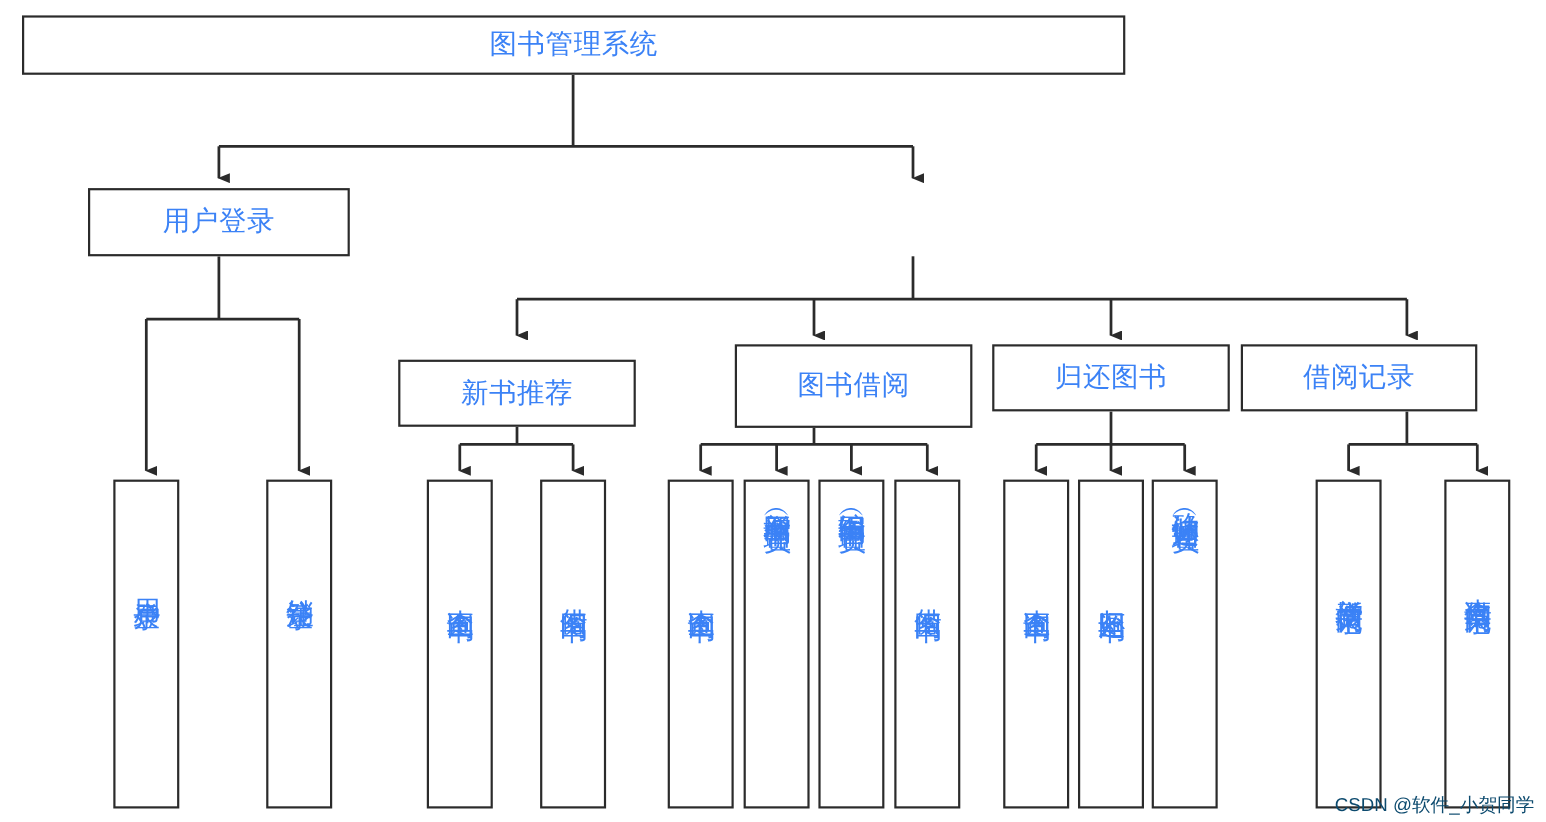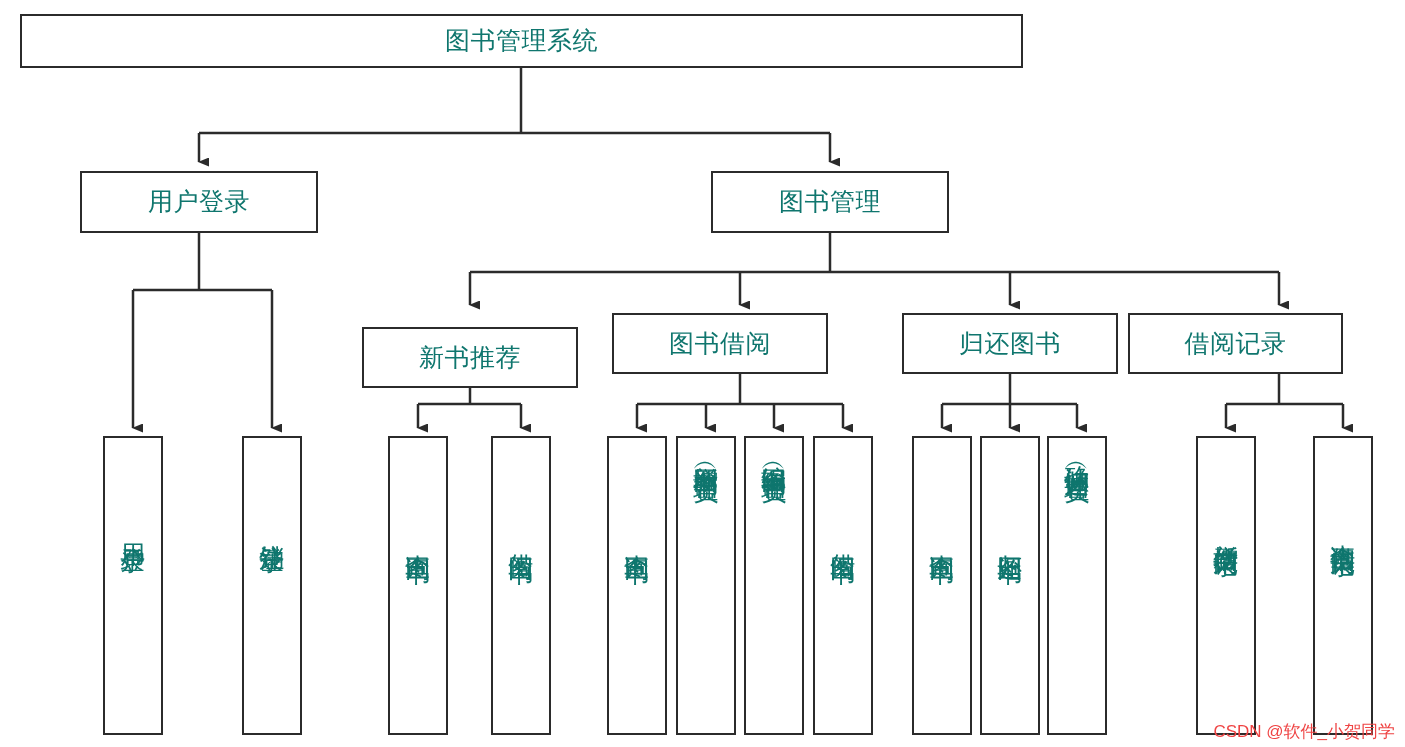--- a/index.html
+++ b/index.html
@@ -27,21 +27,21 @@
     height: 747px;
   }
   .node {
     position: absolute;
     box-sizing: border-box;
     border: 2.5px solid #2b2b2b;
     background: #ffffff;
     display: flex;
     align-items: center;
     justify-content: center;
-    color: #0f766e;
+    color: #3b82f6;
     z-index: 2;
   }
   .node .node-label {
     display: block;
     text-align: center;
     line-height: 1.18;
     white-space: nowrap;
   }
   
   .node.horiz .node-label {
@@ -72,21 +72,21 @@
     margin-top: 88px;
   }
   .node.vert.top .node-label {
     margin-top: 0px;
   }
   .watermark {
     position: absolute;
     right: 10px;
     bottom: 4px;
     font-size: 17px;
-    color: #ef4444;
+    color: #0c4a6e;
     z-index: 3;
     white-space: nowrap;
     font-family: "Liberation Sans", "DejaVu Sans", sans-serif;
   }
 </style>
 </head>
 <body>
 
 <div id="diagram-root">
 
@@ -140,28 +140,25 @@
     </g>
   </svg>
 
   <div class="node horiz root" style="left:20px; top:14px; width:1003px; height:54px;">
     <span class="node-label">图书管理系统</span>
   </div>
 
   <div class="node horiz" style="left:80px; top:171px; width:238px; height:62px;">
     <span class="node-label">用户登录</span>
   </div>
-  <div class="node horiz" style="left:711px; top:171px; width:238px; height:62px;">
-    <span class="node-label">图书管理</span>
-  </div>
 
   <div class="node horiz" style="left:362px; top:327px; width:216px; height:61px;">
     <span class="node-label">新书推荐</span>
   </div>
-  <div class="node horiz" style="left:612px; top:313px; width:216px; height:61px;font-family:Liberation Serif, serif;">
+  <div class="node horiz" style="left:668px; top:313px; width:216px; height:76px;font-family:Liberation Serif, serif;">
     <span class="node-label">图书借阅</span>
   </div>
   <div class="node horiz" style="left:902px; top:313px; width:216px; height:61px;">
     <span class="node-label">归还图书</span>
   </div>
   <div class="node horiz" style="left:1128px; top:313px; width:215px; height:61px;justify-content:center;">
     <span class="node-label">借阅记录</span>
   </div>
 
   <div class="node vert mid" style="left:103px; top:436px; width:60px; height:299px;">

